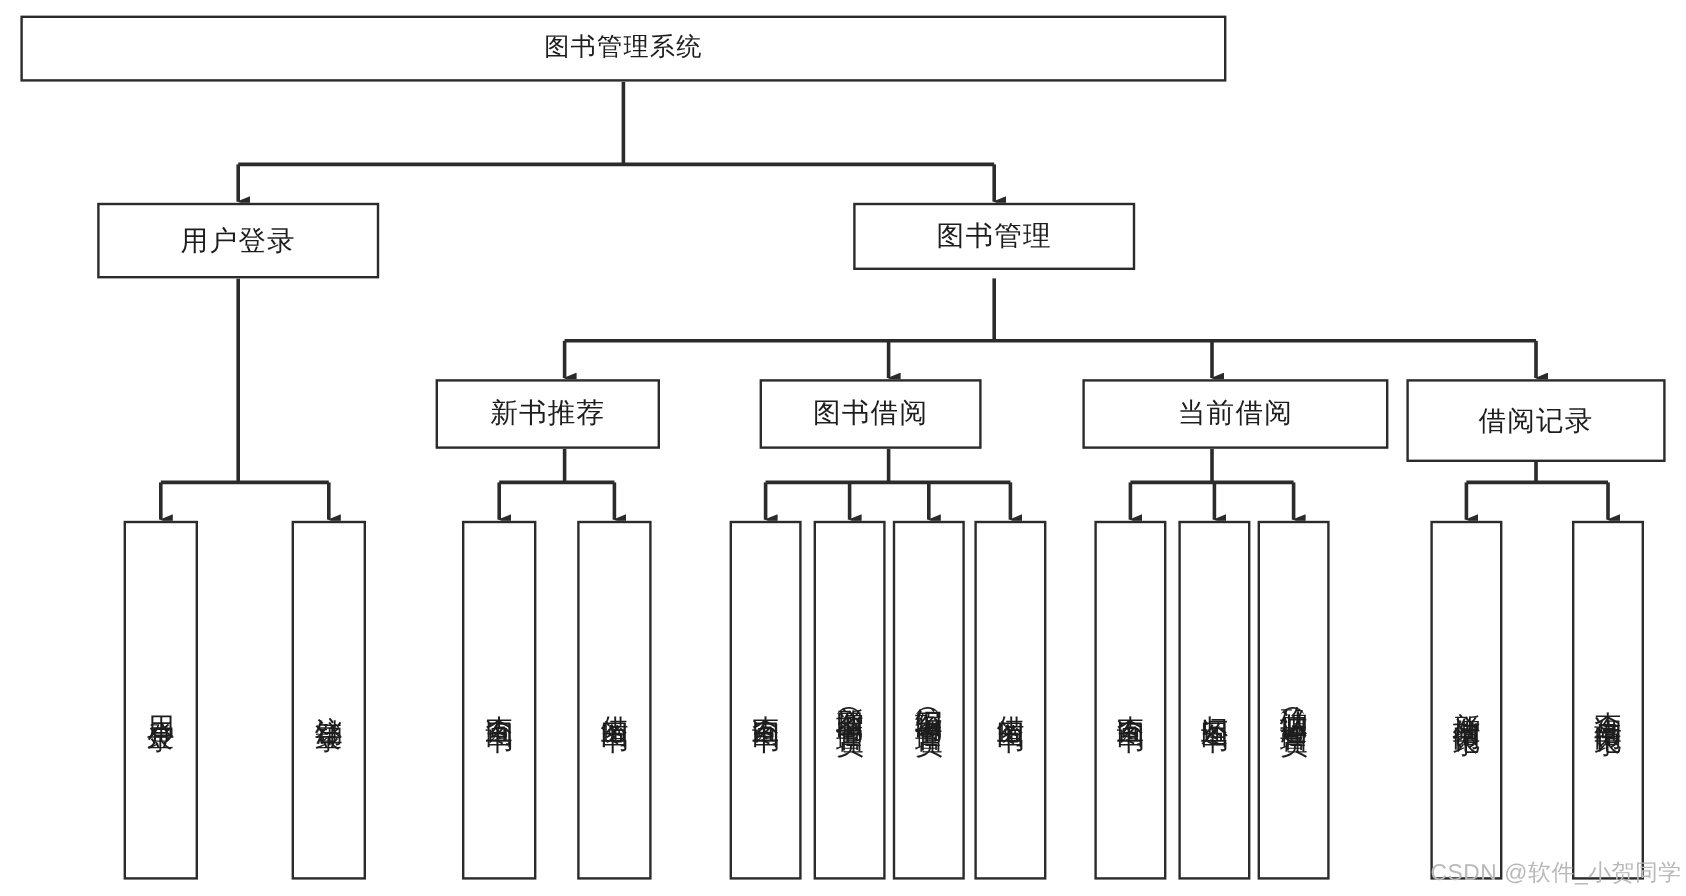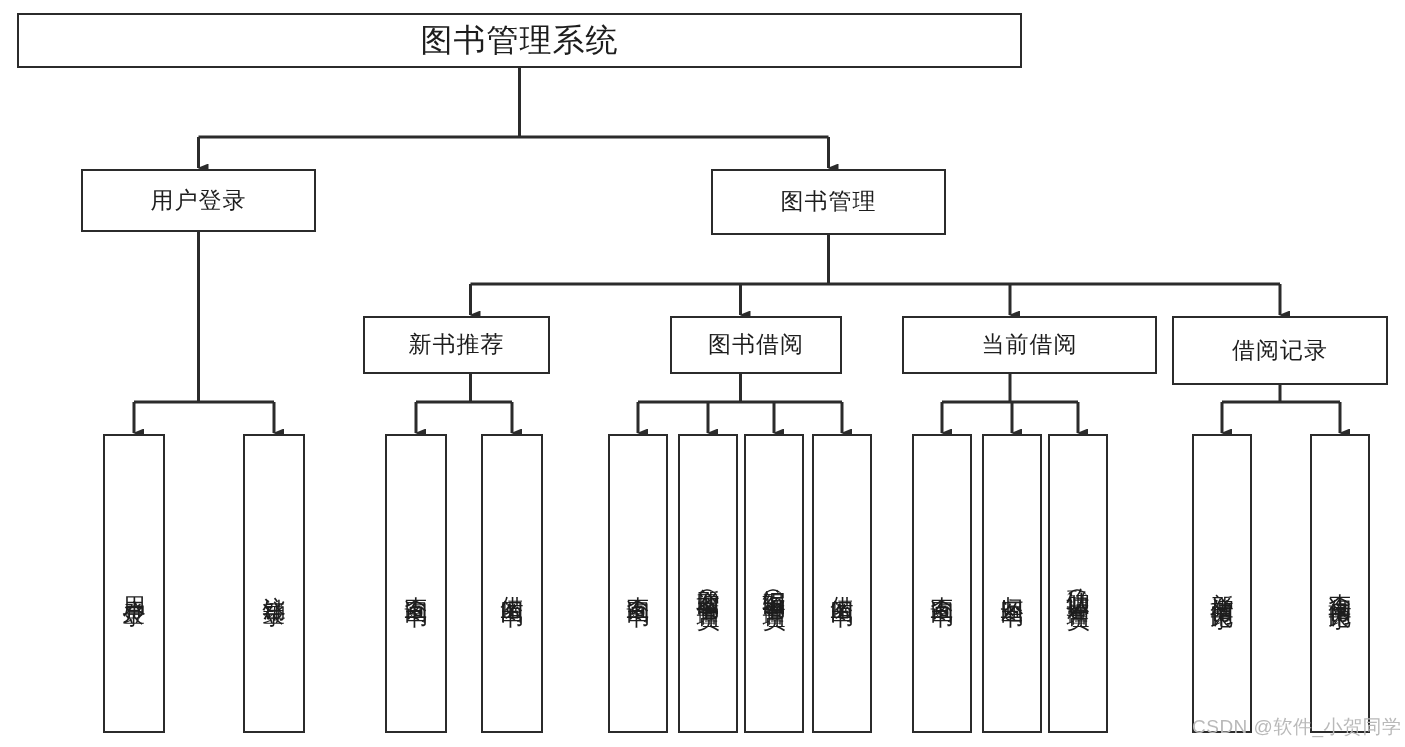--- a/index.html
+++ b/index.html
@@ -49,21 +49,21 @@
   }
   .node.vertical .node-label {
     font-size: 23px;
     writing-mode: vertical-rl;
     text-orientation: upright;
     letter-spacing: 3px;
     white-space: normal;
     max-height: 100%;
   }
   .node.root .node-label {
-    font-size: 32px;
+    font-size: 21px;
   }
   .watermark {
     position: absolute;
     color: #b9b9b9;
     font-size: 19px;
     white-space: nowrap;
     letter-spacing: 0.5px;
     pointer-events: none;
   }
 </style>
@@ -115,27 +115,27 @@
       </g>
   </svg>
 
   <div id="nodes-layer">
       <div class="node horizontal root" style="left: 17px; top: 13px; width: 1005px; height: 55px;">
         <span class="node-label">图书管理系统</span>
       </div>
       <div class="node horizontal" style="left: 81px; top: 169px; width: 235px; height: 63px;">
         <span class="node-label">用户登录</span>
       </div>
-      <div class="node horizontal" style="left: 711px; top: 169px; width: 235px; height: 66px;">
+      <div class="node horizontal" style="left: 711px; top: 169px; width: 235px; height: 56px;">
         <span class="node-label">图书管理</span>
       </div>
       <div class="node horizontal" style="left: 363px; top: 316px; width: 187px; height: 58px;">
         <span class="node-label">新书推荐</span>
       </div>
-      <div class="node horizontal" style="left: 633px; top: 316px; width: 172px; height: 58px; margin-left: 37px;">
+      <div class="node horizontal" style="left: 633px; top: 316px; width: 185px; height: 58px;">
         <span class="node-label">图书借阅</span>
       </div>
       <div class="node horizontal" style="left: 902px; top: 316px; width: 255px; height: 58px;">
         <span class="node-label">当前借阅</span>
       </div>
       <div class="node horizontal" style="left: 1172px; top: 316px; width: 216px; height: 69px;">
         <span class="node-label">借阅记录</span>
       </div>
       <div class="node vertical" style="left: 103px; top: 434px; width: 62px; height: 299px;">
         <span class="node-label">用户登录</span>

